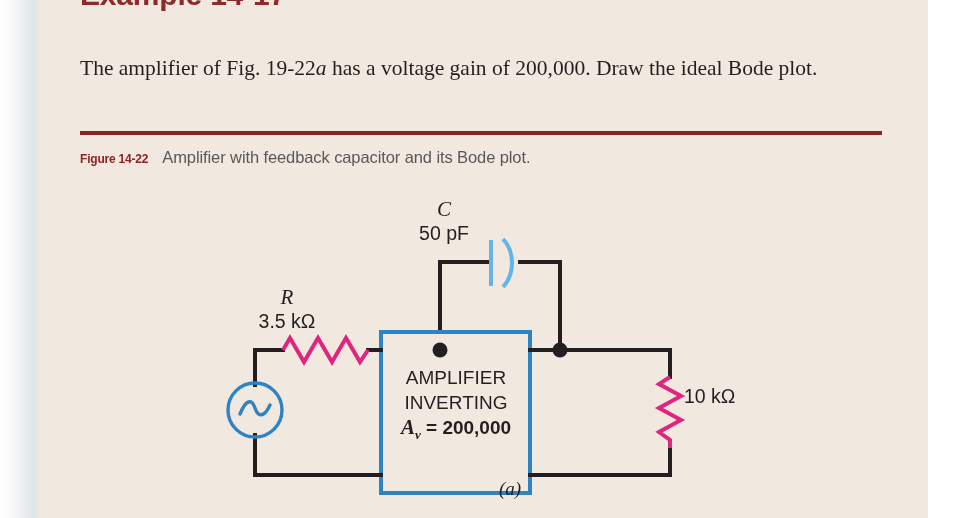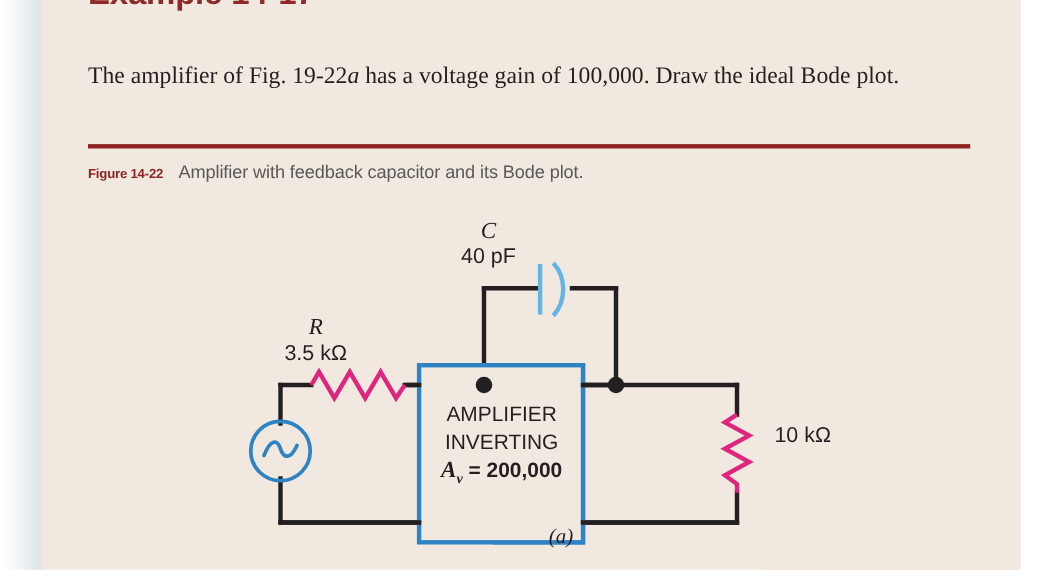--- a/index.html
+++ b/index.html
@@ -185,21 +185,21 @@
   #res-label .sym-italic { display: block; line-height: 24px; }
   #res-label .val-sans  { display: block; line-height: 25px; }
   
   #rl-label {
     left: 484px;
     top: 194px;
     width: 120px;
     text-align: left;
   }
   #rl-label .sym-italic { display: block; line-height: 25px; }
-  #rl-label .val-sans  { display: block; line-height: 25px; margin-left: 20px; }
+  #rl-label .val-sans  { display: block; line-height: 25px; }
   #rl-label .sym-italic sub { font-size: 13px; }
 
   #subfig-label {
     position: absolute;
     left: 0;
     top: 288px;
     width: 620px;
     text-align: center;
     font-family: "Liberation Serif", serif;
     font-style: italic;
@@ -210,21 +210,21 @@
 </head>
 <body>
 
 <div id="screen">
 
   <div id="page-sheet"></div>
   <div id="right-margin"></div>
 
   <div id="example-title">Example 14-17</div>
 
-  <p id="prompt-paragraph"><span>The amplifier of Fig. 19-22</span><span class="it">a</span><span> has a voltage gain of 100,000. Draw the ideal Bode plot.</span></p>
+  <p id="prompt-paragraph"><span>The amplifier of Fig. 19-22</span><span class="it">a</span><span> has a voltage gain of 200,000. Draw the ideal Bode plot.</span></p>
 
   <div id="figure-rule"></div>
   <div id="figure-caption">
     <span class="fig-label">Figure 14-22</span><span class="fig-desc">Amplifier with feedback capacitor and its Bode plot.</span>
   </div>
 
   <div id="circuit-figure">
 
     <svg id="circuit-svg" width="620" height="328" viewBox="0 0 620 328">
 
@@ -281,21 +281,21 @@
 
       <path d="M 291 50 L 291 96" fill="none" stroke="#63b5e5" stroke-width="4" stroke-linecap="butt"></path>
       <path d="M 303 49 C 315 62, 315 84, 303 97" fill="none" stroke="#63b5e5" stroke-width="4" stroke-linecap="butt"></path>
 
       <circle cx="240" cy="160" r="7.5" fill="#231f20"></circle>
       <circle cx="360" cy="160" r="7.5" fill="#231f20"></circle>
     </svg>
 
     <div class="ckt-label" id="cap-label">
       <span class="sym-italic">C</span>
-      <span class="val-sans">40 pF</span>
+      <span class="val-sans">50 pF</span>
     </div>
 
     <div class="ckt-label" id="res-label">
       <span class="sym-italic">R</span>
       <span class="val-sans">3.5 kΩ</span>
     </div>
 
     <div class="ckt-label" id="rl-label">
       <span class="val-sans">10 kΩ</span>
     </div>

